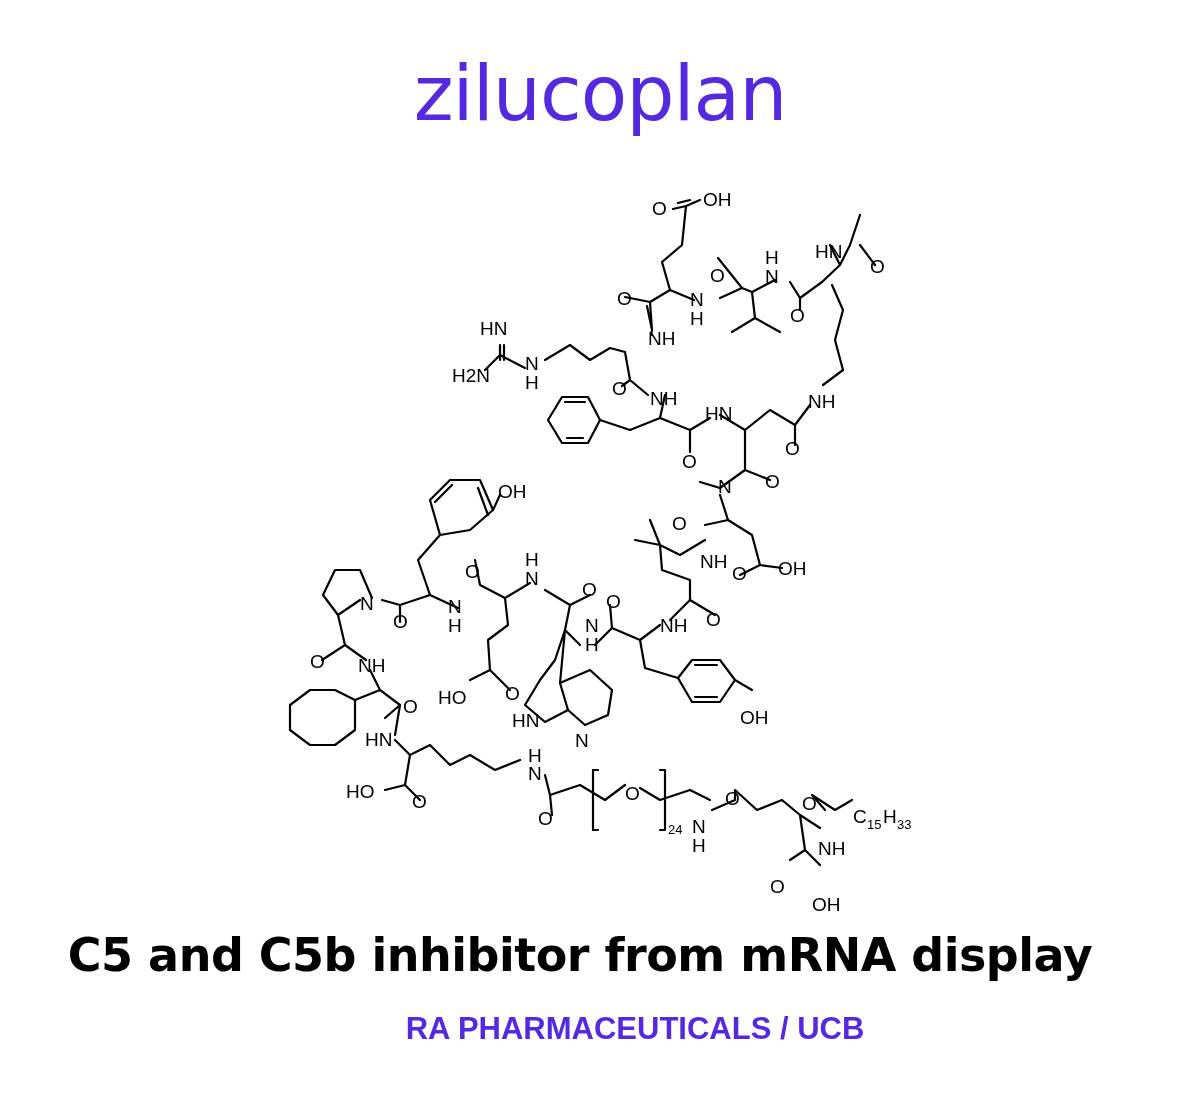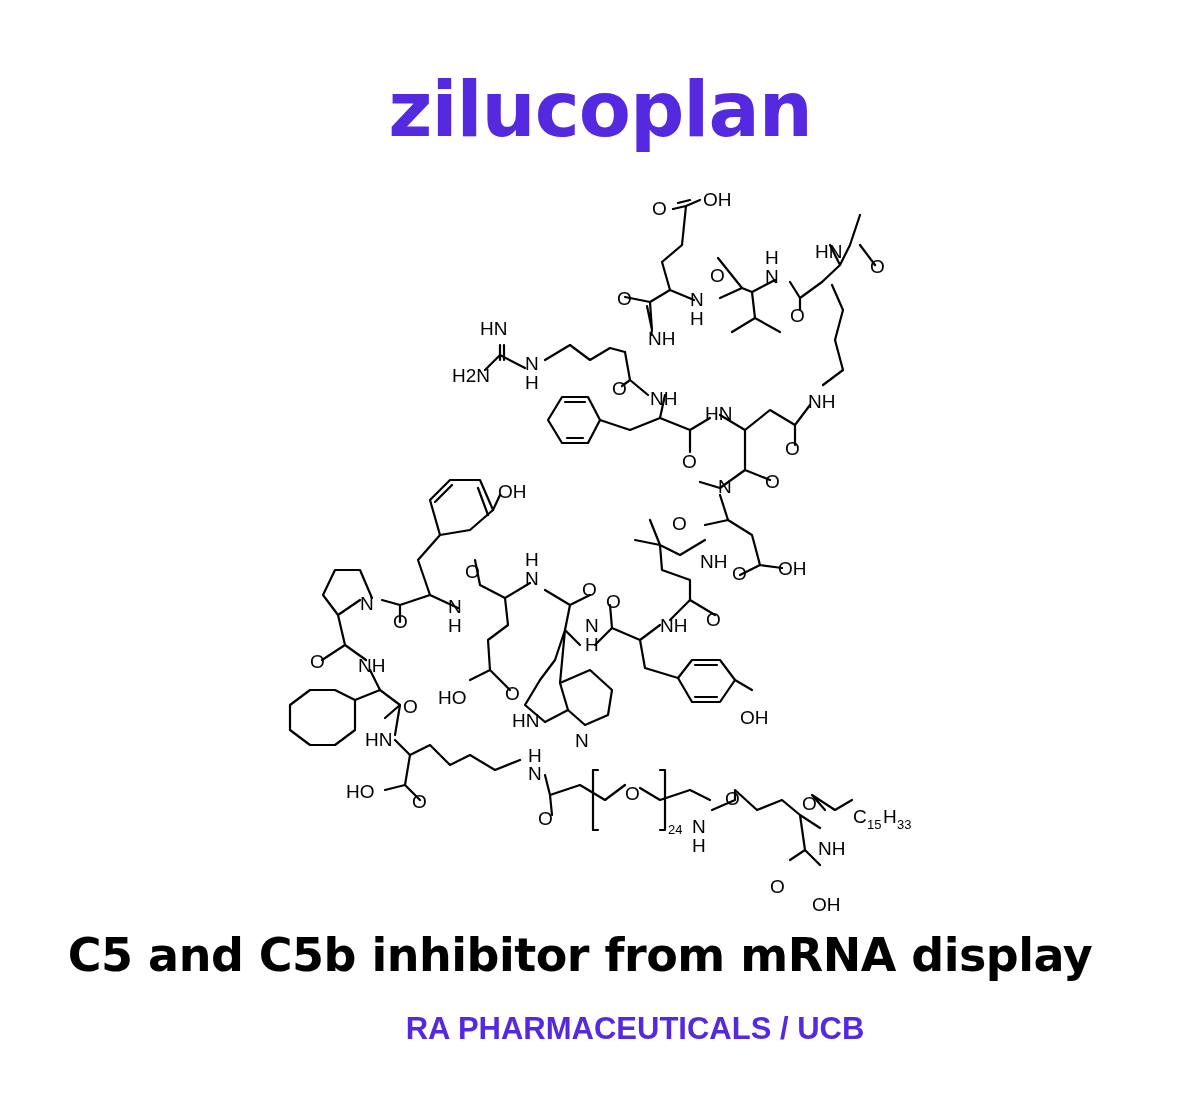--- a/index.html
+++ b/index.html
@@ -1,19 +1,19 @@
 <!DOCTYPE html>
 <html><head>
 <meta charset="utf-8">
 <style>
   html, body { margin: 0; padding: 0; background: #ffffff; }
   body { width: 1200px; height: 1100px; position: relative; overflow: hidden; font-family: "DejaVu Sans", sans-serif; }
   .title {
-    position: absolute; left: 0; top: 72px; width: 1200px; text-align: center;
-    font-family: "DejaVu Sans", sans-serif; font-weight: bold; font-size: 76px;
+    position: absolute; left: 0; top: 56px; width: 1200px; text-align: center;
+    font-family: "DejaVu Sans", sans-serif; font-weight: normal; font-size: 76px;
     color: #5529e0; letter-spacing: -1px; line-height: 1;
   }
   .structure { position: absolute; left: 0; top: 0; width: 1200px; height: 1100px; }
   .structure text { font-family: "Liberation Sans", sans-serif; font-size: 19px; fill: #000; }
   .structure .sub { font-size: 13px; }
   .bond { stroke: #000; stroke-width: 2.2; fill: none; stroke-linecap: round; stroke-linejoin: round; }
   .subtitle {
     position: absolute; left: 0; top: 930px; width: 1160px; text-align: center;
     font-family: "DejaVu Sans", sans-serif; font-weight: bold; font-size: 46px; color: #000;
     letter-spacing: -0.5px; line-height: 1.1;

